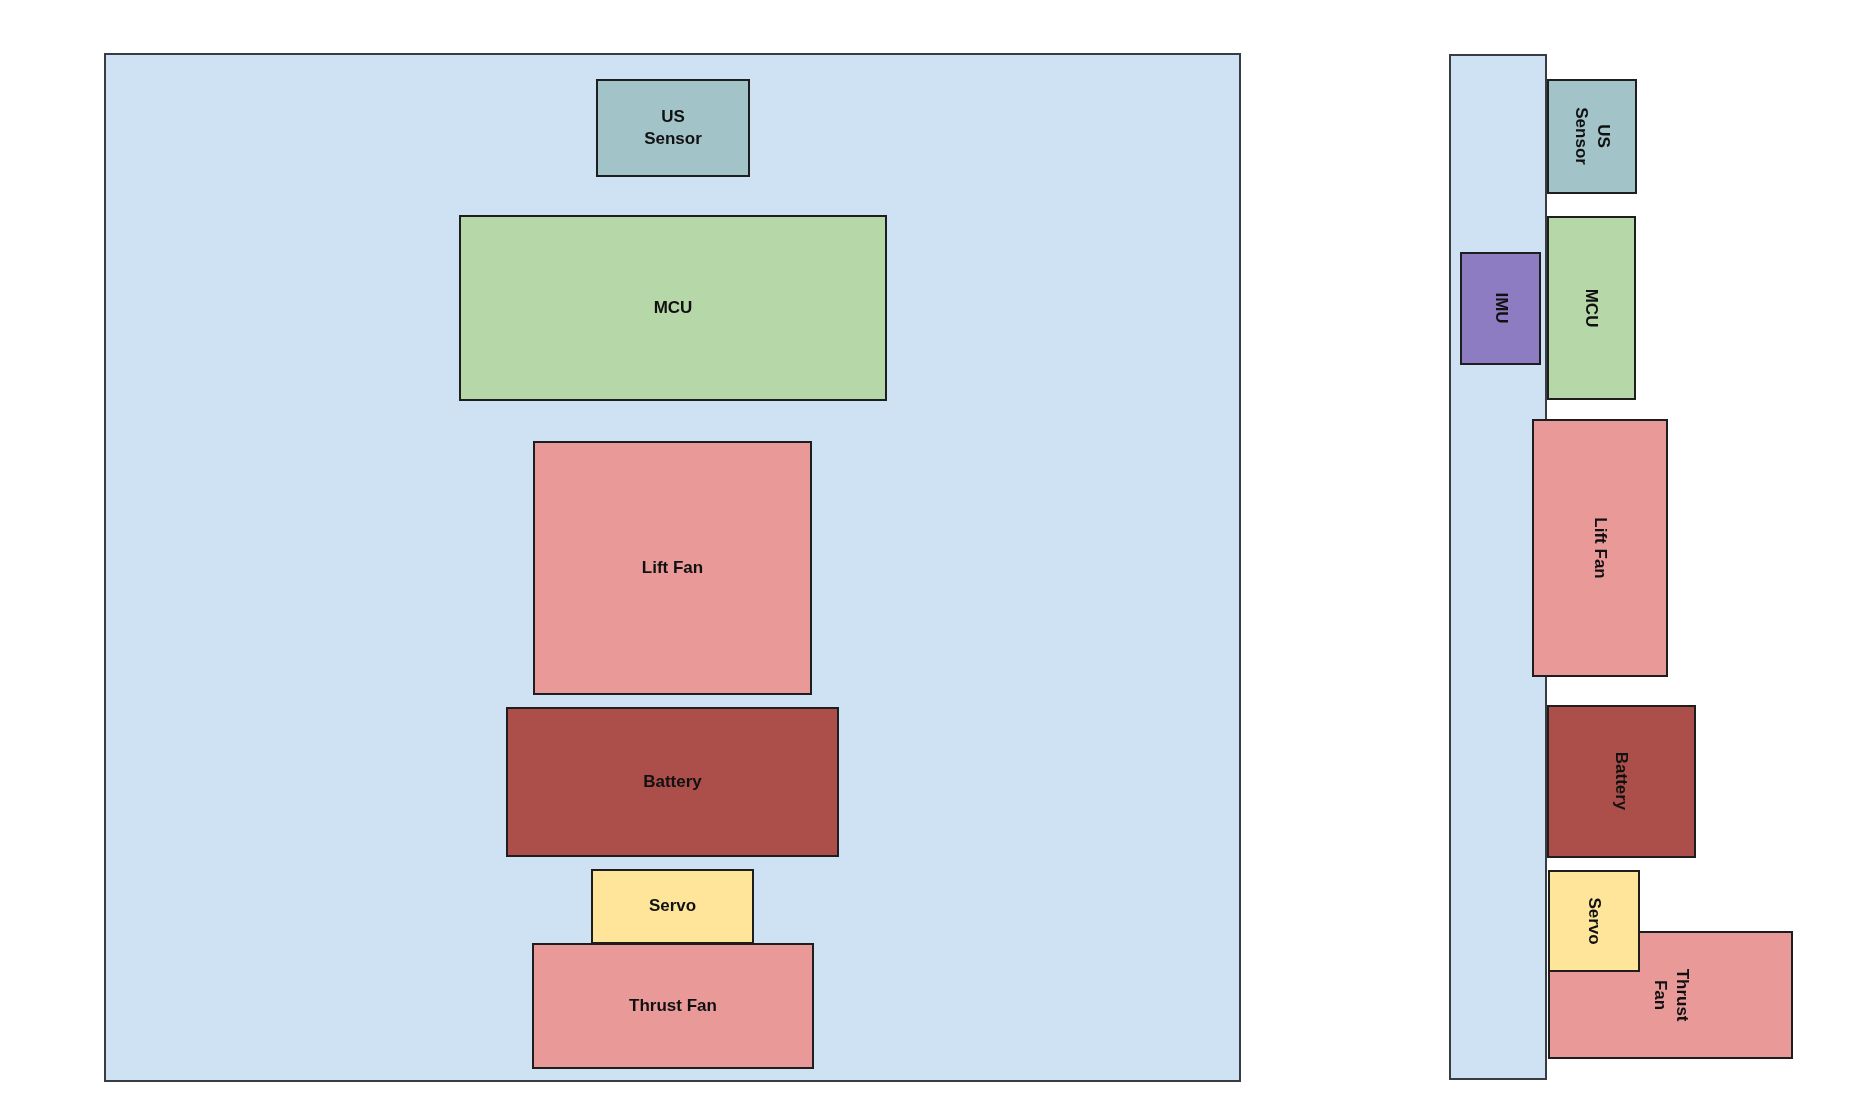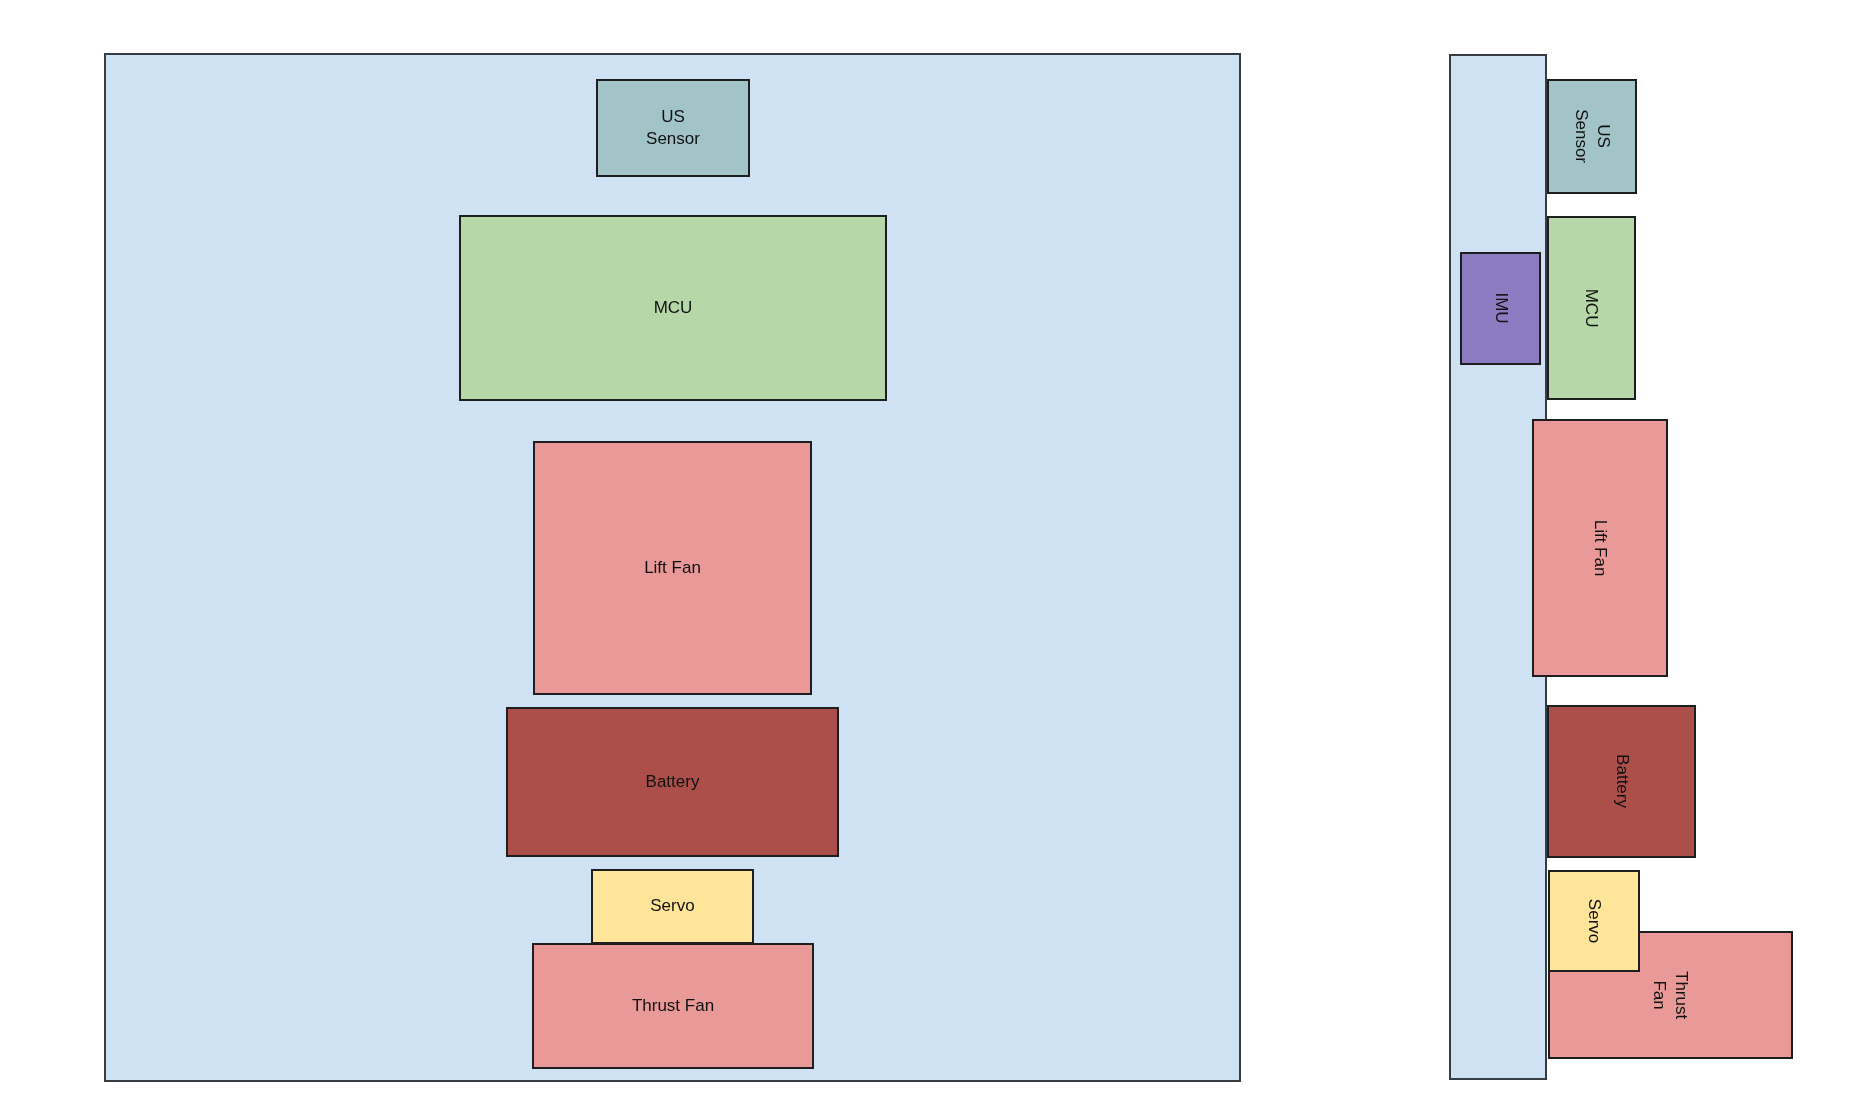--- a/index.html
+++ b/index.html
@@ -43,21 +43,21 @@
   .sv-mcu    { left:1547px; top:216px; width:89px;   height:184px; }
   .sv-imu    { left:1460px; top:252px; width:81px;   height:113px; }
   .sv-lift   { left:1532px; top:419px; width:136px;  height:258px; }
   .sv-batt   { left:1547px; top:705px; width:149px;  height:153px; }
   .sv-thrust { left:1548px; top:931px; width:245px;  height:128px; }
   .sv-servo  { left:1548px; top:870px; width:92px;   height:102px; }
 </style>
 </head>
 <body>
 
-<div class="canvas" style="background-color: rgb(255, 255, 255); color: rgb(17, 17, 17);">
+<div class="canvas" style="background-color: rgb(255, 255, 255); color: rgb(17, 17, 17); font-weight: bold;">
 
   <div>
 
     <div class="box hull tv-hull" style="background-color: rgb(207, 226, 243); border-color: rgb(56, 61, 67);"></div>
 
     <div class="box tv-us" style="background-color: rgb(162, 196, 201); border-color: rgb(30, 30, 30);">
       <span class="lbl">US
 Sensor</span>
     </div>
 

